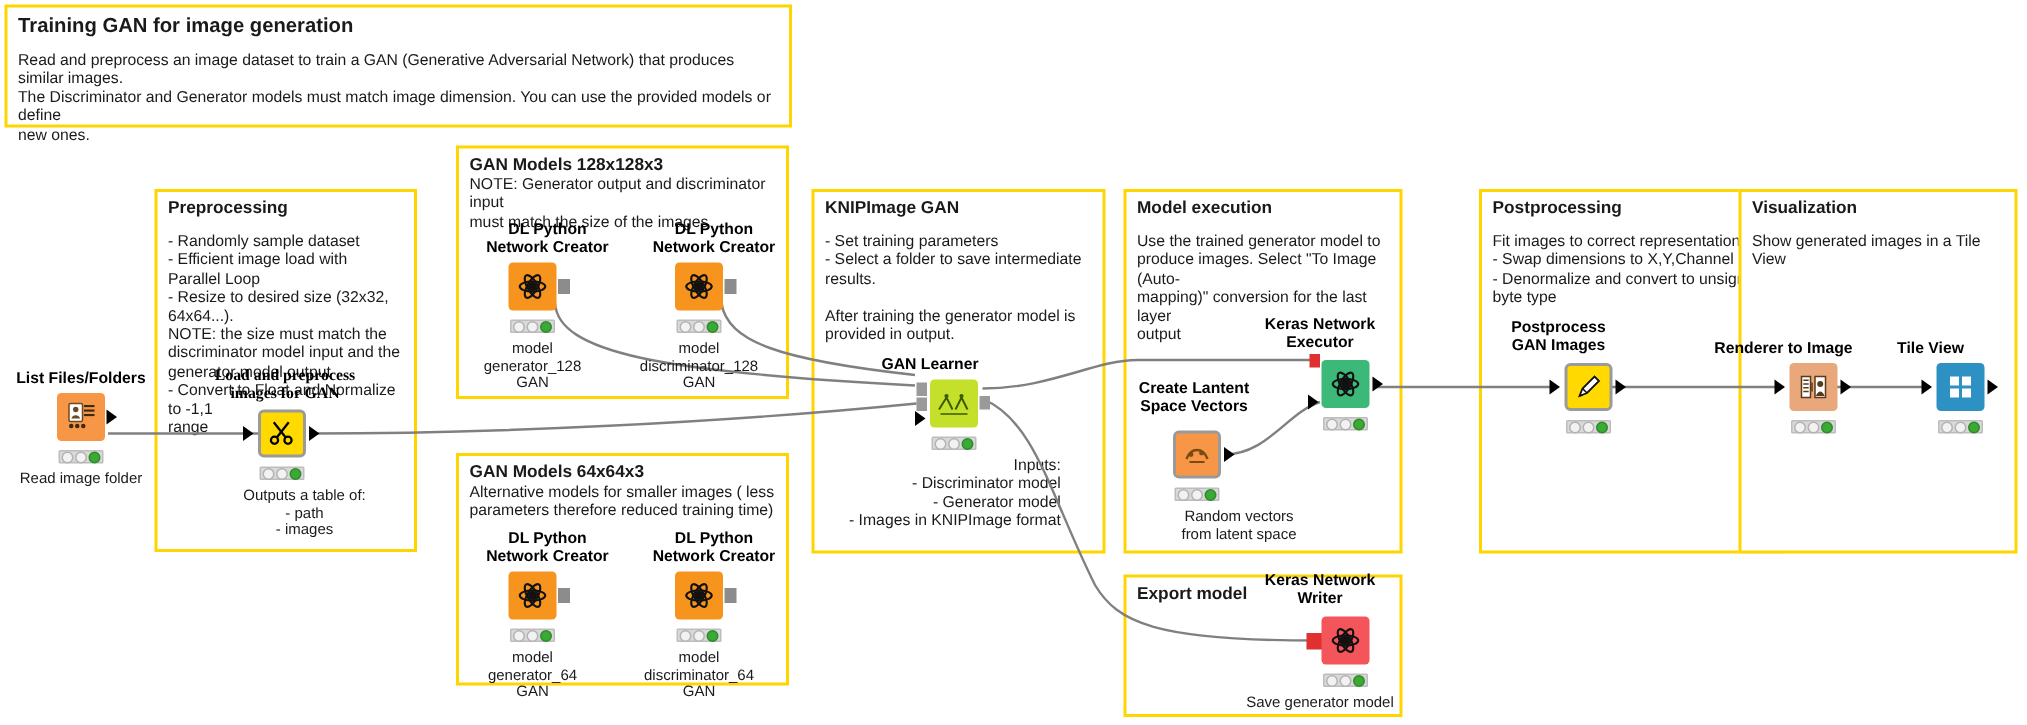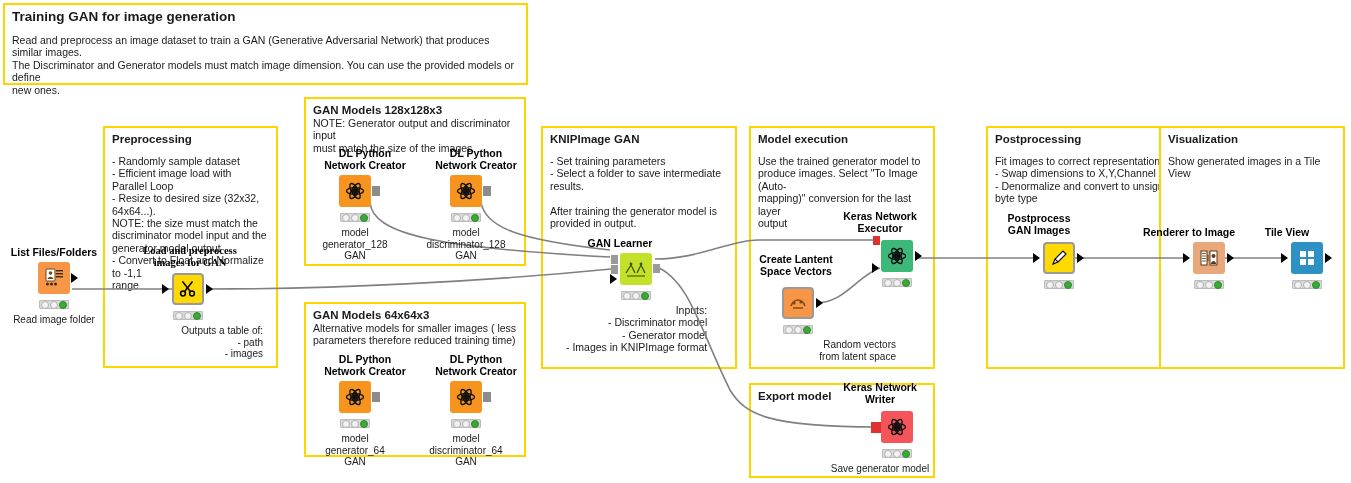--- a/index.html
+++ b/index.html
@@ -20,21 +20,21 @@
   
   .wires{position:absolute;left:0;top:0;width:1351px;height:483px;pointer-events:none;}
 
   
   .node{position:absolute;}
   .nlabel{position:absolute;left:50%;transform:translateX(-50%);
           text-align:center;font-size:10.5px;font-weight:bold;line-height:12px;
           white-space:pre-line;color:#000;}
   .nsub{position:absolute;left:50%;transform:translateX(-50%);
         text-align:center;font-size:10px;line-height:11.5px;white-space:pre-line;color:#1a1a1a;}
-  .nsub.left{left:0;transform:none;text-align:right;}
+  .nsub.left{left:0;transform:none;text-align:center;}
   .nbox{position:absolute;width:32px;height:32px;border-radius:3px;box-sizing:border-box;}
   .nbox.meta{border:2px solid #9a9a9a;border-radius:4px;}
   .status{position:absolute;width:30px;height:9px;background:#d9d9d9;
           border:1px solid #bdbdbd;box-sizing:border-box;display:flex;align-items:center;
           justify-content:space-around;border-radius:1px;}
   .status i{width:6px;height:6px;border-radius:50%;background:#f2f2f2;border:1px solid #b3b3b3;display:block;}
   .status i.on{background:#3aaa35;border-color:#2e8b2b;}
 
   
   .port{position:absolute;}

